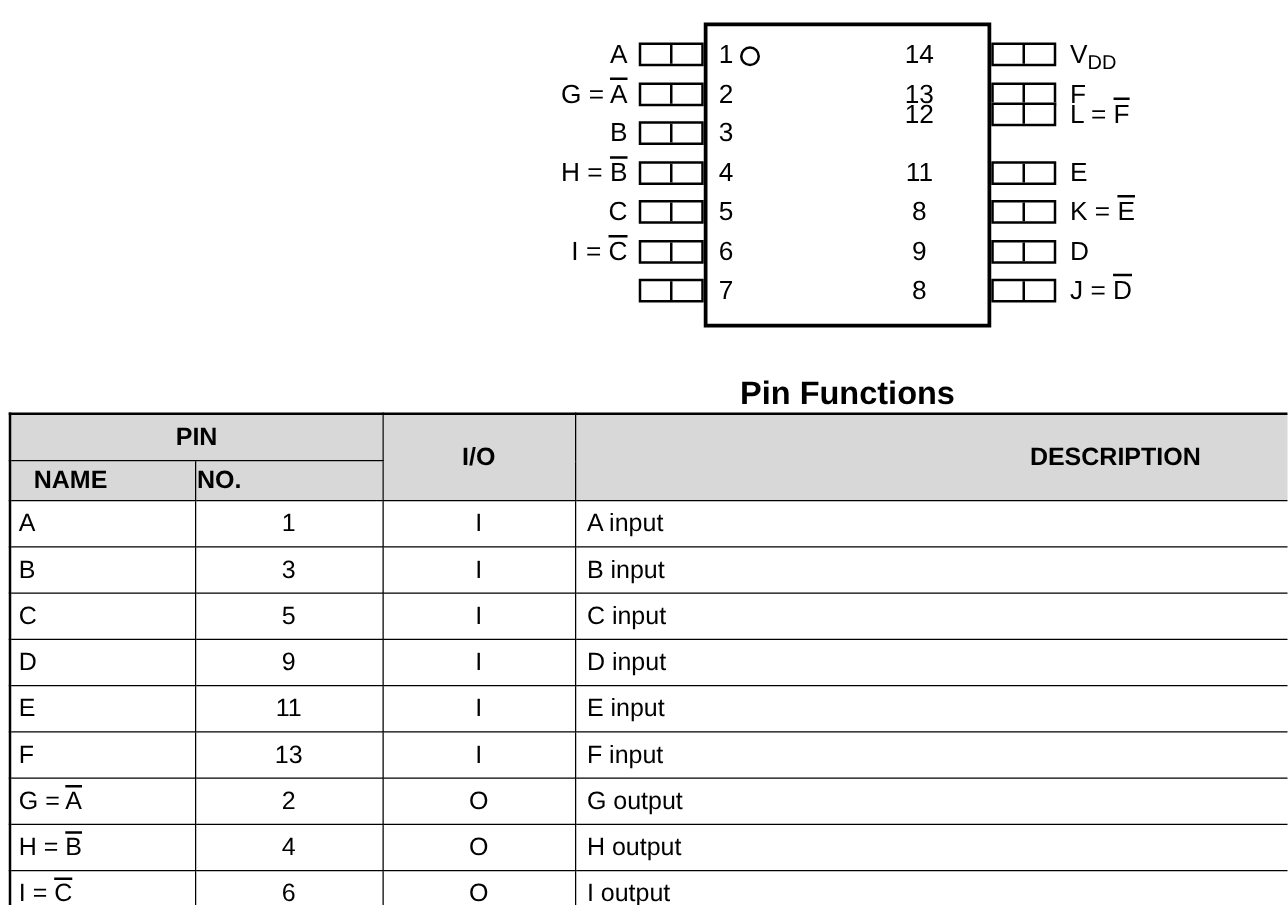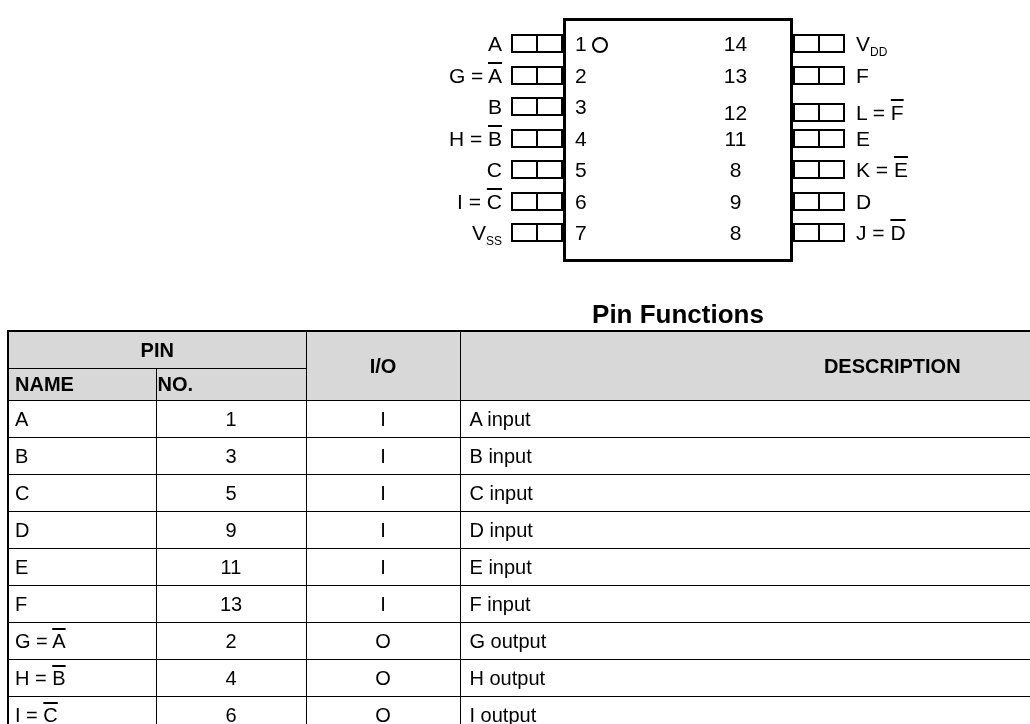--- a/index.html
+++ b/index.html
@@ -57,21 +57,21 @@
   }
   .lead-l { left: 511px; }
   .lead-r { left: 793px; }
   .notch {
     position: absolute; left: 592px; top: 37px;
     width: 12px; height: 12px;
     border: 2px solid #000; border-radius: 50%;
     background: #fff;
   }
   .ov { text-decoration: overline; text-decoration-thickness: 1.5px; }
-  sub { font-size: 12px; }
+  sub { font-size: 16px; }
 
   
   .tbl-title {
     position: absolute; top: 299px; left: 0; width: 1356px;
     text-align: center;
     font-size: 26px; font-weight: bold;
   }
 
   
   table.pinfn {
@@ -85,21 +85,21 @@
     border: 1px solid #000;
     overflow: hidden; white-space: nowrap;
   }
   table.pinfn th {
     background: #d8d8d8;
     font-weight: bold;
   }
   tr.hrow1 th { height: 34px; text-align: center; }
   tr.hrow2 th { height: 29px; }
   th.h-span { border-bottom: 2px solid #000; }
-  th.h-name { text-align: left; padding-left: 6px; border-bottom: 2px solid #000; }
+  th.h-name { text-align: left; padding-left: 18px; border-bottom: 2px solid #000; }
   th.h-no   { text-align: left; border-bottom: 2px solid #000; }
   tr.data td { height: 34px; }
   td.c-name { text-align: left; padding-left: 6px; }
   td.c-no   { text-align: center; }
   td.c-io   { text-align: center; }
   td.c-desc { text-align: left; padding-left: 9px; }
 </style>
 </head>
 <body>
 
@@ -133,36 +133,35 @@
       <div class="plabel-left"><span>C</span><span class="ov"></span><sub></sub></div>
       <div class="lead lead-l"></div>
       <div class="pnum-left">5</div>
     </div>
     <div class="pin-row" style="top:190px">
       <div class="plabel-left"><span>I = </span><span class="ov">C</span><sub></sub></div>
       <div class="lead lead-l"></div>
       <div class="pnum-left">6</div>
     </div>
     <div class="pin-row" style="top:221px">
-      <div class="plabel-left"><span>V</span><span class="ov"></span><sub>SS</sub></div>
       <div class="lead lead-l"></div>
       <div class="pnum-left">7</div>
     </div>
 
     <div class="pin-row" style="top:32px">
       <div class="pnum-right">14</div>
       <div class="lead lead-r"></div>
       <div class="plabel-right"><span>V</span><span class="ov"></span><sub>DD</sub></div>
     </div>
     <div class="pin-row" style="top:64px">
       <div class="pnum-right">13</div>
       <div class="lead lead-r"></div>
       <div class="plabel-right"><span>F</span><span class="ov"></span><sub></sub></div>
     </div>
-    <div class="pin-row" style="top:101px">
+    <div class="pin-row" style="top:80px">
       <div class="pnum-right">12</div>
       <div class="lead lead-r"></div>
       <div class="plabel-right"><span>L = </span><span class="ov">F</span><sub></sub></div>
     </div>
     <div class="pin-row" style="top:127px">
       <div class="pnum-right">11</div>
       <div class="lead lead-r"></div>
       <div class="plabel-right"><span>E</span><span class="ov"></span><sub></sub></div>
     </div>
     <div class="pin-row" style="top:158px">

